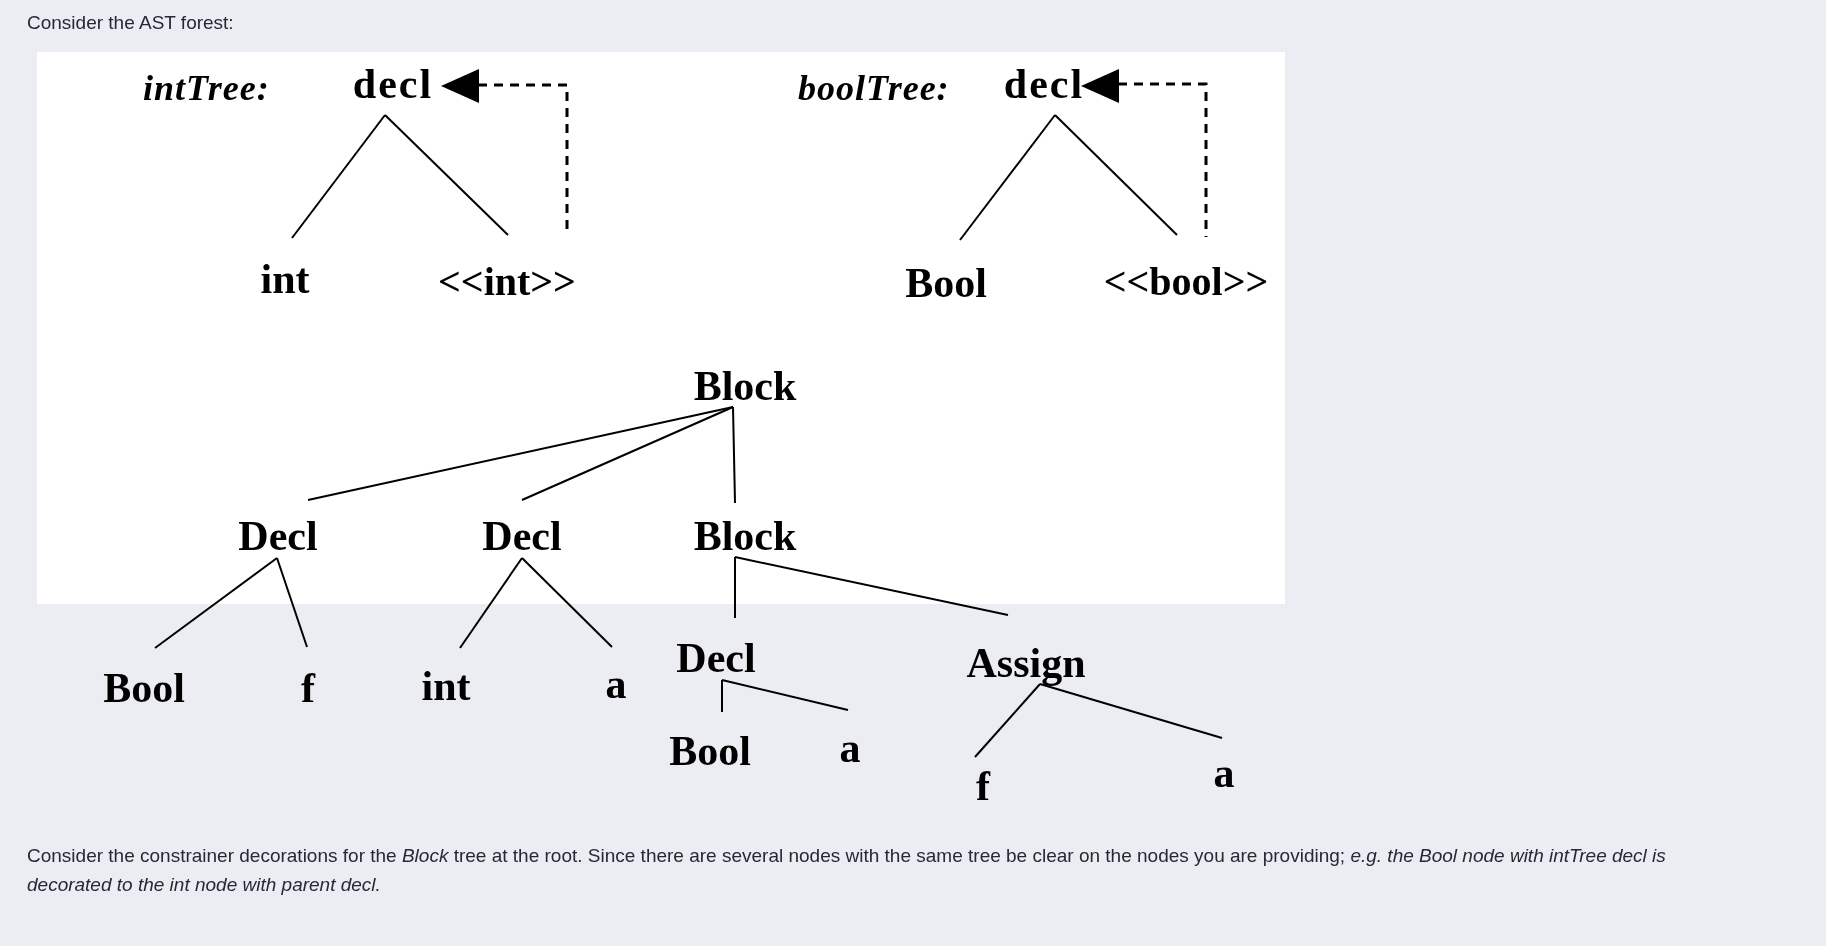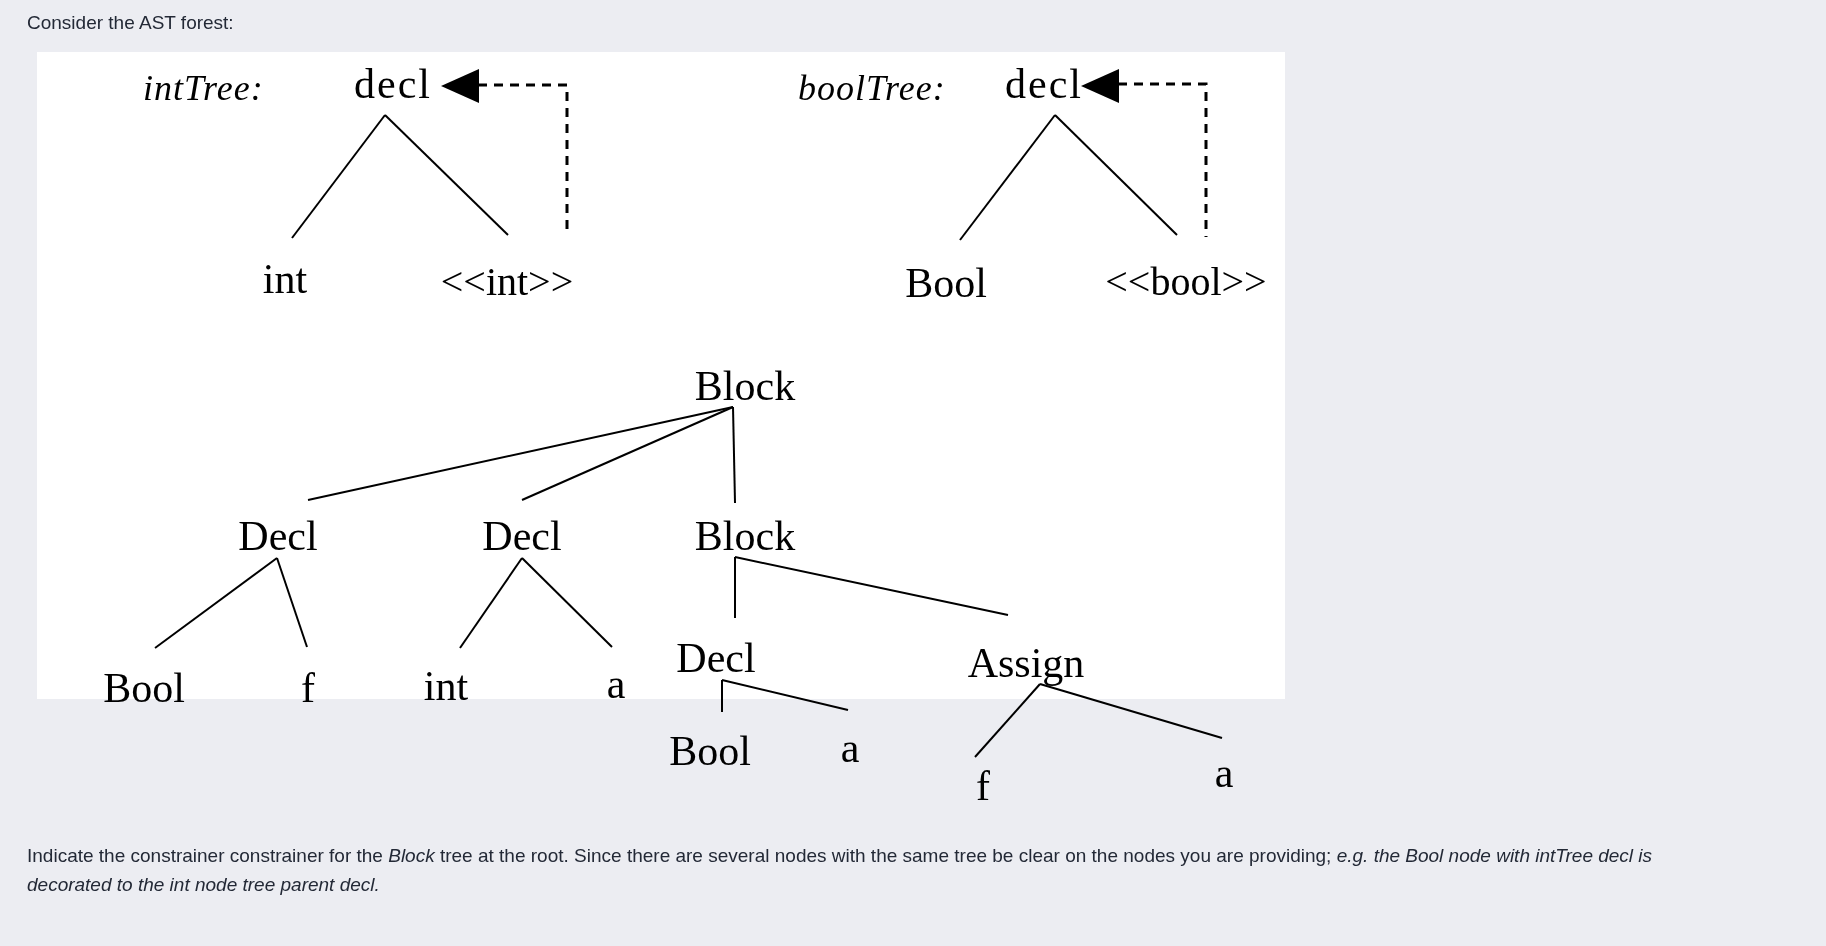--- a/index.html
+++ b/index.html
@@ -18,22 +18,23 @@
     top: 10px;
     font-size: 19px;
     line-height: 26px;
     text-align: right;
   }
   .panel {
     position: absolute;
     left: 37px;
     top: 52px;
     width: 1248px;
-    height: 647px;
+    height: 552px;
     background: #FFFFFF;
+    font-weight: bold;
   }
   .panel svg { display: block; }
   .node {
     font-family: "Liberation Serif", serif;
     font-size: 42px;
     fill: #000000;
   }
   .node-wide { letter-spacing: 2px; }
   .angle {
     font-family: "Liberation Serif", serif;
@@ -124,15 +125,15 @@
 
     <text class="node" x="989" y="625" text-anchor="middle">Assign</text>
     <line class="edge" x1="1003" y1="632" x2="938" y2="705"></line>
     <line class="edge" x1="1003" y1="632" x2="1185" y2="686"></line>
     <text class="node" x="946" y="748" text-anchor="middle">f</text>
     <text class="node" x="1187" y="735" text-anchor="middle">a</text>
   </svg>
 </div>
 
 <div class="question">
-  <span>Indicate the constrainer constrainer for the </span><i>Block</i><span> tree at the root. Since there are several nodes with the same tree be clear on the nodes you are providing; </span><i>e.g. the Bool node with intTree decl is</i><br>
-  <i>decorated to the int node tree parent decl.</i>
+  <span>Consider the constrainer decorations for the </span><i>Block</i><span> tree at the root. Since there are several nodes with the same tree be clear on the nodes you are providing; </span><i>e.g. the Bool node with intTree decl is</i><br>
+  <i>decorated to the int node with parent decl.</i>
 </div>
 
 </body></html>

